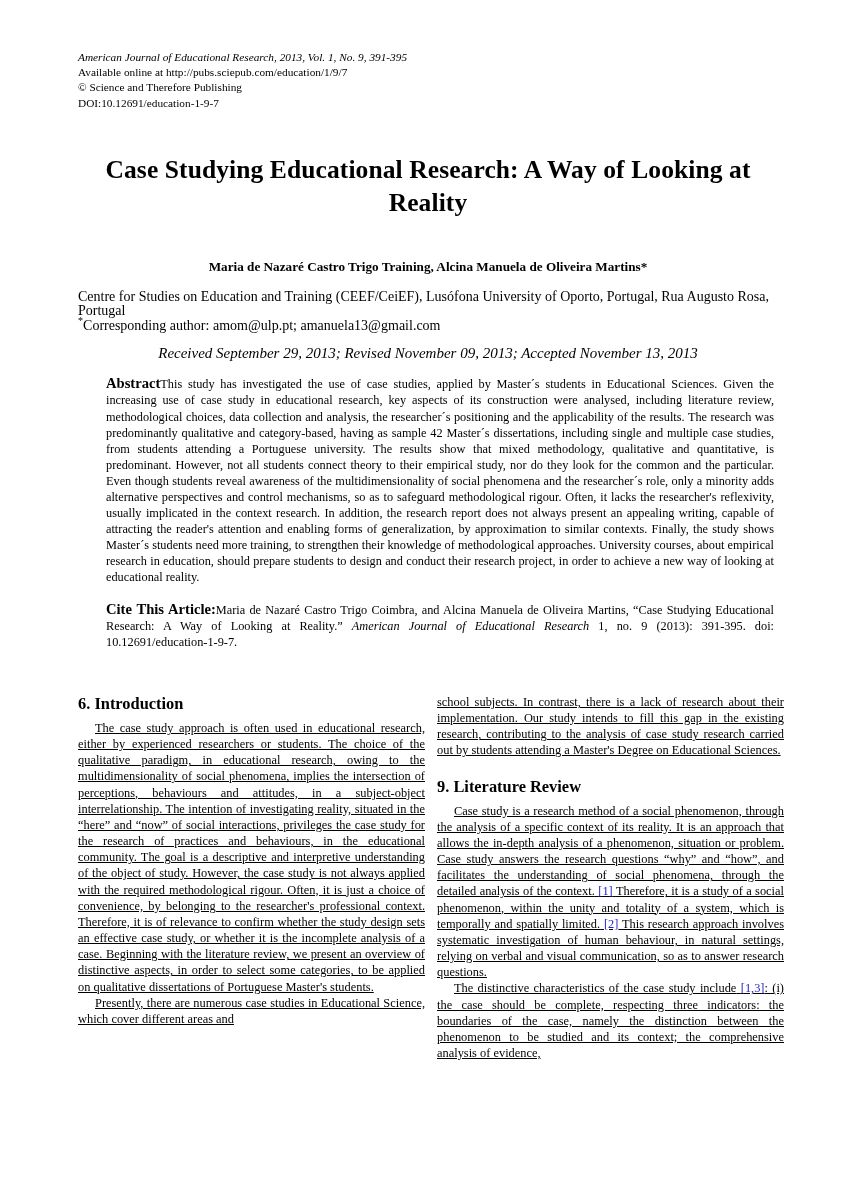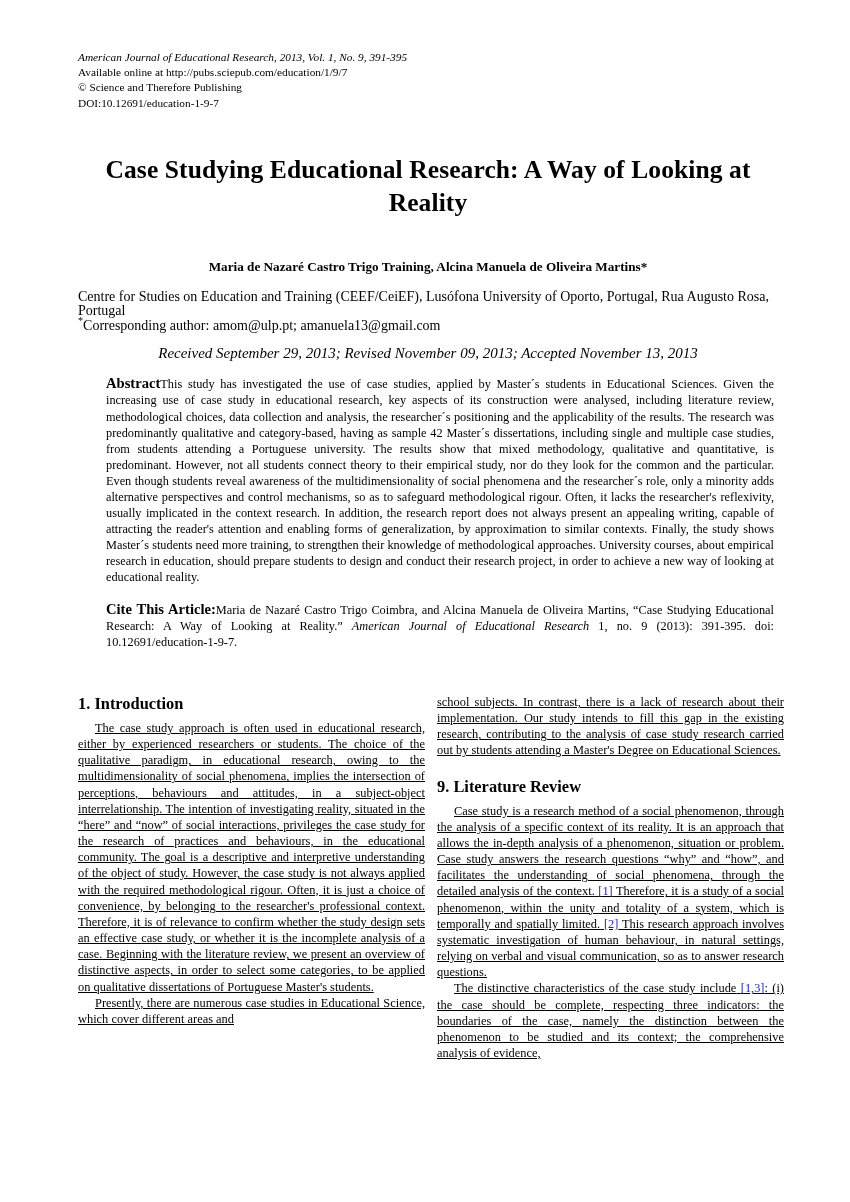--- a/index.html
+++ b/index.html
@@ -168,21 +168,21 @@
   </div>
 
 
   <div class="cite-block">
     <span class="cite-label">Cite This Article:</span><span>Maria de Nazaré Castro Trigo Coimbra, and Alcina Manuela de Oliveira Martins, “Case Studying Educational Research: A Way of Looking at Reality.”</span> <span class="cite-italic">American Journal of Educational Research</span> <span>1, no. 9 (2013): 391-395. doi: 10.12691/education-1-9-7.</span>
   </div>
 
   <div class="columns">
 
     <div class="col">
-      <h2 class="section-heading">1. Introduction</h2>
+      <h2 class="section-heading">6. Introduction</h2>
       <p>The case study approach is often used in educational research, either by experienced researchers or students. The choice of the qualitative paradigm, in educational research, owing to the multidimensionality of social phenomena, implies the intersection of perceptions, behaviours and attitudes, in a subject-object interrelationship. The intention of investigating reality, situated in the “here” and “now” of social interactions, privileges the case study for the research of practices and behaviours, in the educational community. The goal is a descriptive and interpretive understanding of the object of study. However, the case study is not always applied with the required methodological rigour. Often, it is just a choice of convenience, by belonging to the researcher's professional context. Therefore, it is of relevance to confirm whether the study design sets an effective case study, or whether it is the incomplete analysis of a case. Beginning with the literature review, we present an overview of distinctive aspects, in order to select some categories, to be applied on qualitative dissertations of Portuguese Master's students.</p>
       <p>Presently, there are numerous case studies in Educational Science, which cover different areas and</p>
     </div>
 
     <div class="col">
       <p class="no-indent">school subjects. In contrast, there is a lack of research about their implementation. Our study intends to fill this gap in the existing research, contributing to the analysis of case study research carried out by students attending a Master's Degree on Educational Sciences.</p>
       <div class="spacer-before-heading"></div>
       <h2 class="section-heading">9. Literature Review</h2>
       <p><span>Case study is a research method of a social phenomenon, through the analysis of a specific context of its reality. It is an approach that allows the in-depth analysis of a phenomenon, situation or problem. Case study answers the research questions “why” and “how”, and facilitates the understanding of social phenomena, through the detailed analysis of the context.</span> <span class="cite-link">[1]</span> <span>Therefore, it is a study of a social phenomenon, within the unity and totality of a system, which is temporally and spatially limited.</span> <span class="cite-link">[2]</span> <span>This research approach involves systematic investigation of human behaviour, in natural settings, relying on verbal and visual communication, so as to answer research questions.</span></p>
       <p><span>The distinctive characteristics of the case study include</span> <span class="cite-link">[1,3]</span><span>: (i) the case should be complete, respecting three indicators: the boundaries of the case, namely the distinction between the phenomenon to be studied and its context; the comprehensive analysis of evidence,</span></p>

